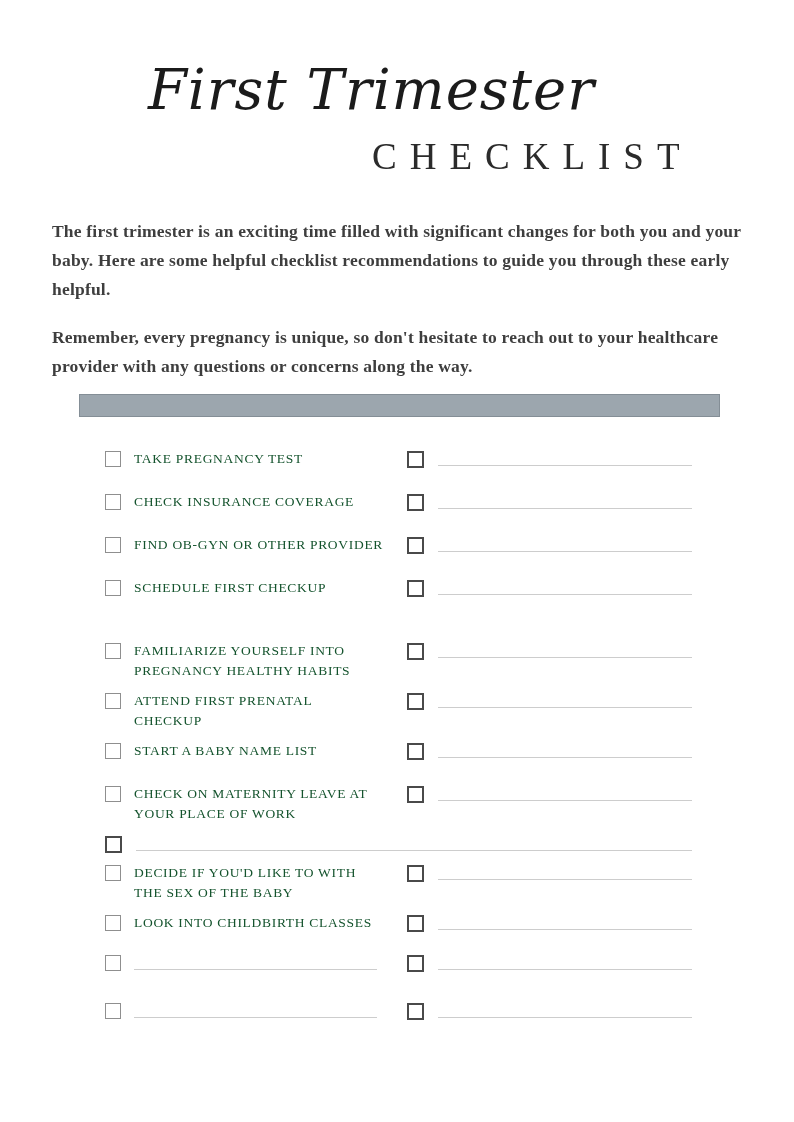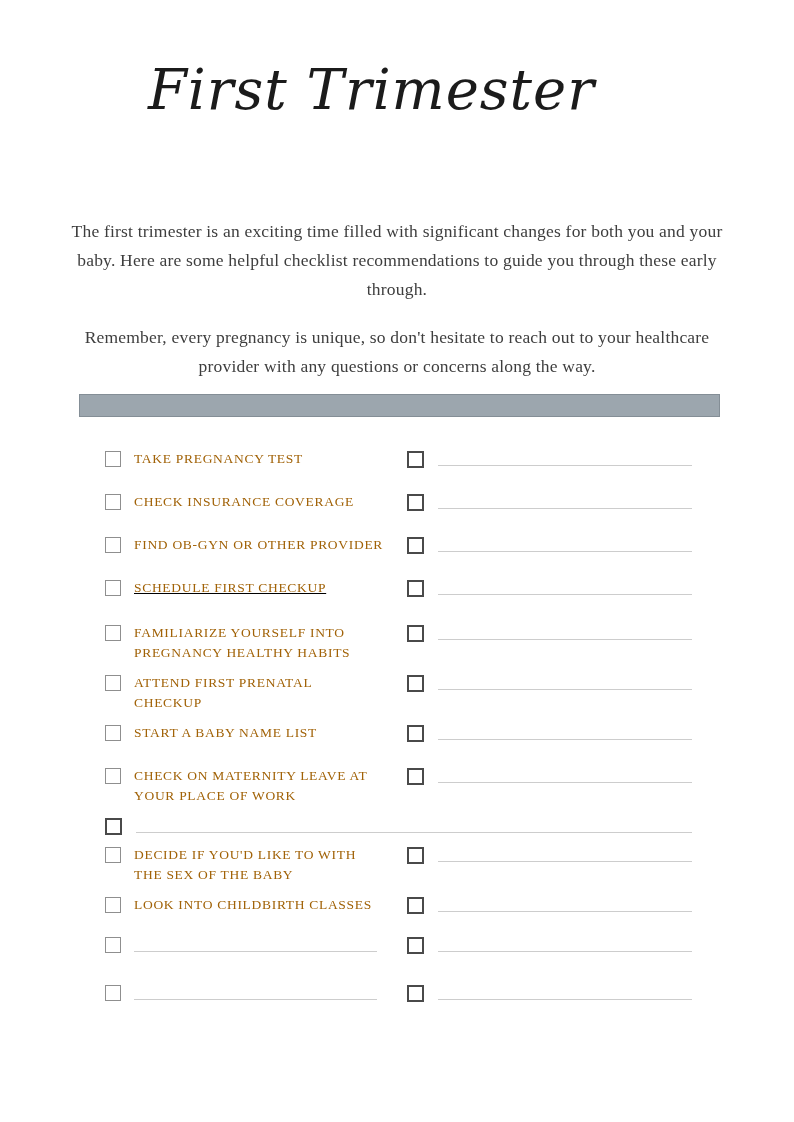--- a/index.html
+++ b/index.html
@@ -31,25 +31,25 @@
     line-height:1;
     letter-spacing:13px;
     color:#2b2b2b;
     white-space:nowrap;
   }
 
   
   .intro,.note{
     position:absolute;
     left:52px;width:690px;
-    text-align:center;
     color:#3e3e3e;
     font-size:17.5px;
     line-height:29px;
     letter-spacing:0.2px;
+    font-weight:bold;
   }
   .intro{top:217px;}
   .note{top:323px;}
 
   
   .divider{
     position:absolute;
     left:79px;top:394px;
     width:639px;height:21px;
     background:#9CA6AE;
@@ -59,21 +59,21 @@
   
   .checklist{
     position:absolute;
     left:0;top:450px;
     width:794px;
     padding:0 102px 0 105px;
     box-sizing:border-box;
   }
   .row{display:flex;align-items:flex-start;}
   .mb24{margin-bottom:24px;}
-  .mb26{margin-bottom:26px;text-decoration:underline;}
+  .mb26{margin-bottom:44px;}
   .mb11{margin-bottom:11px;}
   .mb33{margin-bottom:21px;}
   .mb30{margin-bottom:30px;}
   .cell-left{flex:0 0 302px;display:flex;align-items:flex-start;box-sizing:border-box;}
   .cell-right{flex:1;display:flex;align-items:flex-start;}
   .cb{
     width:14px;height:14px;
     border:1.5px solid #8f8f8f;
     background:#ffffff;
     flex:0 0 auto;
@@ -81,46 +81,47 @@
   }
   .cb.dark{
     width:13px;height:13px;
     border:2px solid #4a4a4a;
   }
   .item-label{
     margin-left:13px;
     font-size:13.5px;
     line-height:20px;
     letter-spacing:0.7px;
-    color:#a16207;
+    color:#14532d;
     margin-top:-1px;
   }
   .write-line{
     border-bottom:1px solid #cdcdcd;
     height:15px;
     flex:1;
     margin-left:14px;
   }
   .write-line.left-blank{
     flex:0 0 auto;
     width:243px;
     margin-left:13px;
   }
 </style>
 </head>
 <body>
 
 <div class="page">
 
   <div class="title-script">First Trimester</div>
+  <div class="title-caps">CHECKLIST</div>
 
   <div class="intro">
     <div>The first trimester is an exciting time filled with significant changes for both you and your</div>
     <div>baby. Here are some helpful checklist recommendations to guide you through these early</div>
-    <div>through.</div>
+    <div>helpful.</div>
   </div>
 
   <div class="note">
     <div>Remember, every pregnancy is unique, so don't hesitate to reach out to your healthcare</div>
     <div>provider with any questions or concerns along the way.</div>
   </div>
 
   <div class="divider" style="background-color: rgb(156, 166, 174);"></div>
 
   <div class="checklist">

